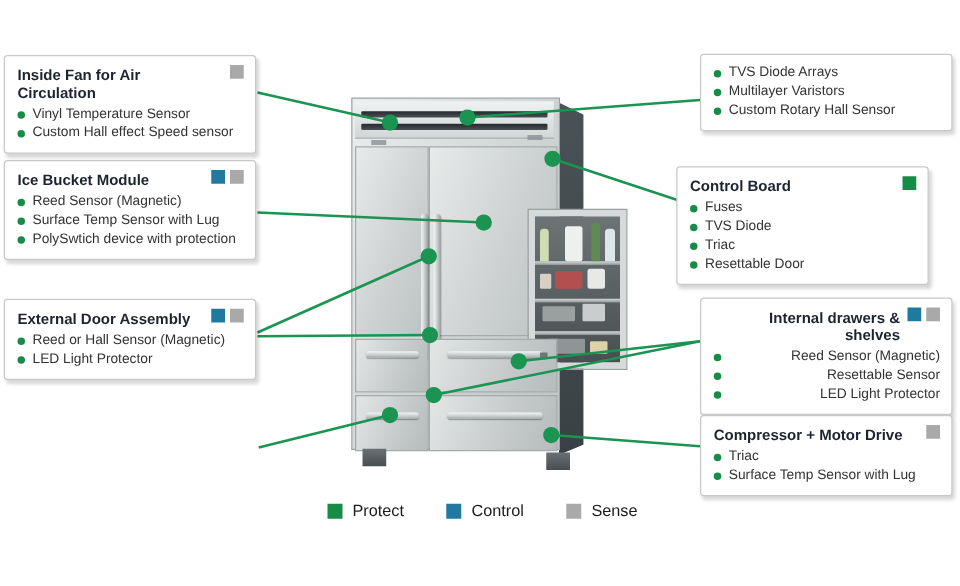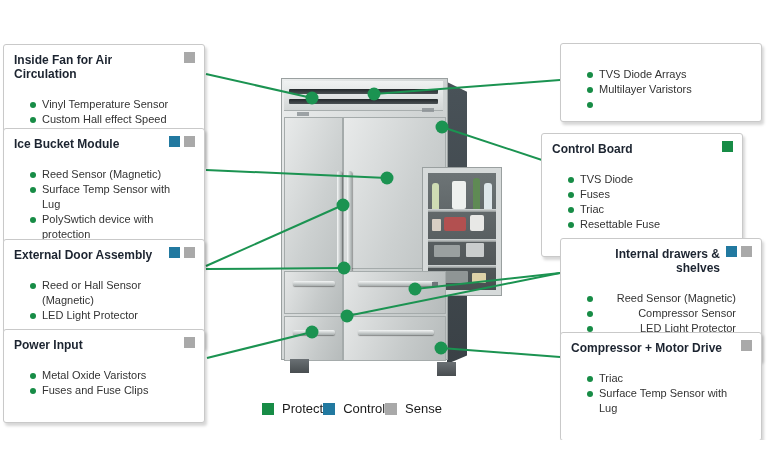--- a/index.html
+++ b/index.html
@@ -7,39 +7,39 @@
          font-family:"Liberation Sans", sans-serif;}
 
   
   .callout{position:absolute;box-sizing:border-box;width:202px;background:#fff;
            border:1px solid #c9c9c9;border-radius:3px;padding:7px 9px 8px 10px;
            box-shadow:2px 3px 3px rgba(0,0,0,.16);z-index:10;}
   .co-head{display:flex;justify-content:space-between;align-items:flex-start;margin-bottom:3px;}
   .co-title{font-size:12px;font-weight:bold;color:#1c2430;line-height:14px;padding-top:1px;}
   .tags{display:flex;gap:4px;flex:none;margin-left:6px;}
   .sq{width:11px;height:11px;display:inline-block;}
-  .co-list{list-style:none;margin:16px;padding:0;}
+  .co-list{list-style:none;margin:0;padding:0;}
   .co-list li{position:relative;font-size:11px;color:#333;line-height:15px;padding-left:12px;}
   .co-list li .blt{position:absolute;left:0;top:4.5px;width:6px;height:6px;border-radius:50%;
                    background:#178c46;}
 
   #co-inside-fan   {left:3px;  top:44px;}
   #co-ice-bucket   {left:3px;  top:128px;}
   #co-external-door{left:3px;  top:239px;}
   #co-power-input  {left:3px;  top:329px;}
   #co-displays     {left:560px;top:43px;}
   #co-control-board{left:541px;top:133px;}
   #co-drawers      {left:560px;top:238px;text-align:right;}
   #co-compressor   {left:560px;top:332px;}
 
   
   #connector-layer{position:absolute;left:0;top:0;width:768px;height:469px;z-index:5;}
 
   
-  #legend{position:absolute;left:262px;top:401px;display:flex;align-items:center;z-index:10;}
+  #legend{position:absolute;left:262px;top:401px;display:flex;gap:34px;align-items:center;z-index:10;}
   .legend-item{display:flex;align-items:center;gap:8px;}
   .legend-sq{width:12px;height:12px;display:inline-block;}
   .legend-label{font-size:13px;color:#1b1b1b;}
 
   
   #fridge{position:absolute;left:281px;top:76px;width:186px;height:302px;z-index:1;}
   #fridge *{position:absolute;box-sizing:border-box;}
   .side-panel{left:166px;top:6px;width:20px;height:282px;
               background:linear-gradient(180deg,#495258,#3a4146);
               clip-path:polygon(0 0,100% 3.5%,100% 97%,0 100%);}
@@ -201,67 +201,55 @@
           <span class="sq" style="background: rgb(34, 121, 160);"></span>
           <span class="sq" style="background: rgb(169, 169, 169);"></span>
         </span>
     </div>
     <ul class="co-list">
       <li><span class="blt"></span><span>Reed or Hall Sensor (Magnetic)</span></li>
       <li><span class="blt"></span><span>LED Light Protector</span></li>
     </ul>
   </div>
 
-  <div class="callout" id="co-power-input">
-    <div class="co-head">
-      <span class="co-title">Power Input</span>
-      <span class="tags">
-          <span class="sq" style="background: rgb(169, 169, 169);"></span>
-        </span>
-    </div>
-    <ul class="co-list">
-      <li><span class="blt"></span><span>Metal Oxide Varistors</span></li>
-      <li><span class="blt"></span><span>Fuses and Fuse Clips</span></li>
-    </ul>
-  </div>
 
   <div class="callout" id="co-displays">
     <ul class="co-list">
       <li><span class="blt"></span><span>TVS Diode Arrays</span></li>
       <li><span class="blt"></span><span>Multilayer Varistors</span></li>
-      <li><span class="blt"></span></li>
+      <li><span class="blt"></span><span>Custom Rotary Hall Sensor</span></li>
     </ul>
   </div>
 
   <div class="callout" id="co-control-board">
     <div class="co-head">
       <span class="co-title">Control Board</span>
       <span class="tags">
           <span class="sq" style="background: rgb(23, 140, 70);"></span>
         </span>
     </div>
     <ul class="co-list">
+      <li><span class="blt"></span><span>Fuses</span></li>
       <li><span class="blt"></span><span>TVS Diode</span></li>
-      <li><span class="blt"></span><span>Fuses</span></li>
       <li><span class="blt"></span><span>Triac</span></li>
-      <li><span class="blt"></span><span>Resettable Fuse</span></li>
+      <li><span class="blt"></span><span>Resettable Door</span></li>
     </ul>
   </div>
 
   <div class="callout" id="co-drawers">
     <div class="co-head">
       <span class="co-title">Internal drawers &amp; shelves</span>
       <span class="tags">
           <span class="sq" style="background: rgb(34, 121, 160);"></span>
           <span class="sq" style="background: rgb(169, 169, 169);"></span>
         </span>
     </div>
     <ul class="co-list">
       <li><span class="blt"></span><span>Reed Sensor (Magnetic)</span></li>
-      <li><span class="blt"></span><span>Compressor Sensor</span></li>
+      <li><span class="blt"></span><span>Resettable Sensor</span></li>
       <li><span class="blt"></span><span>LED Light Protector</span></li>
     </ul>
   </div>
 
   <div class="callout" id="co-compressor">
     <div class="co-head">
       <span class="co-title">Compressor + Motor Drive</span>
       <span class="tags">
           <span class="sq" style="background: rgb(169, 169, 169);"></span>
         </span>

